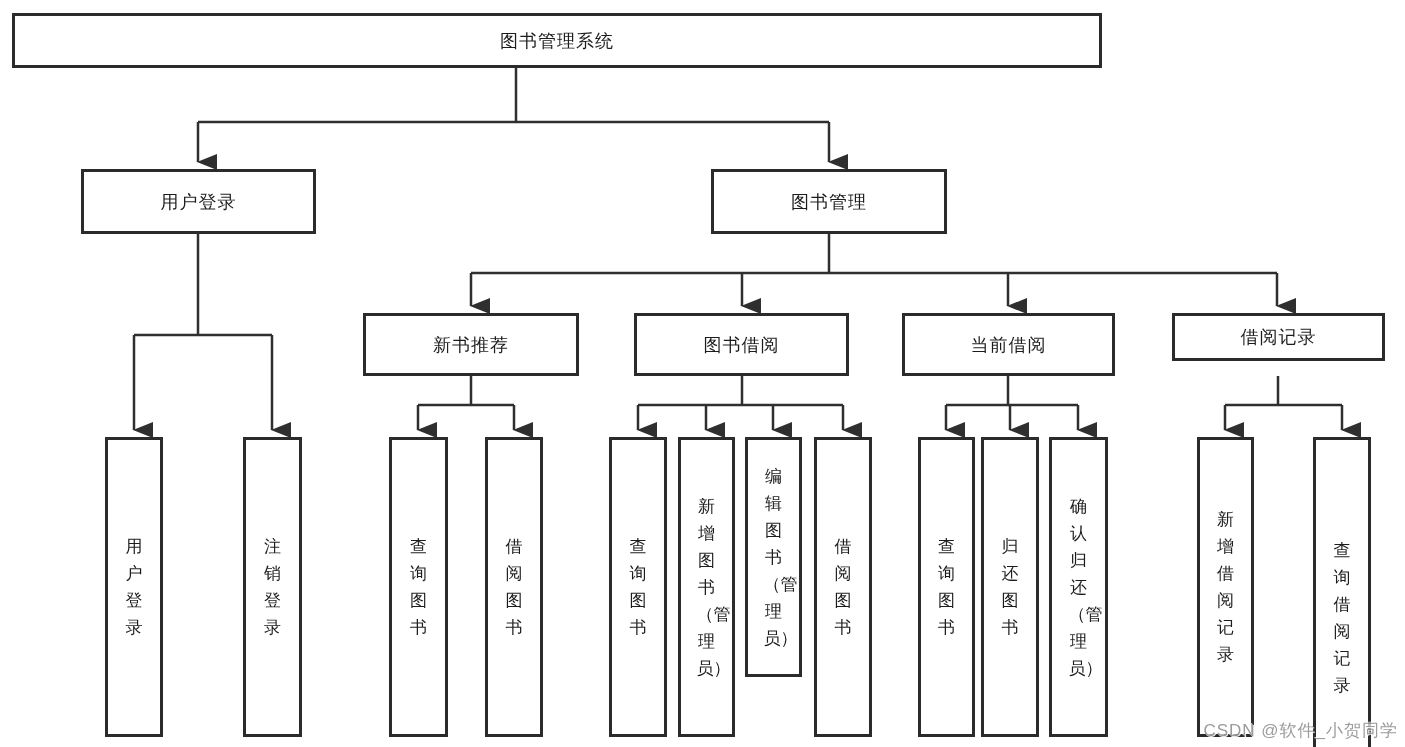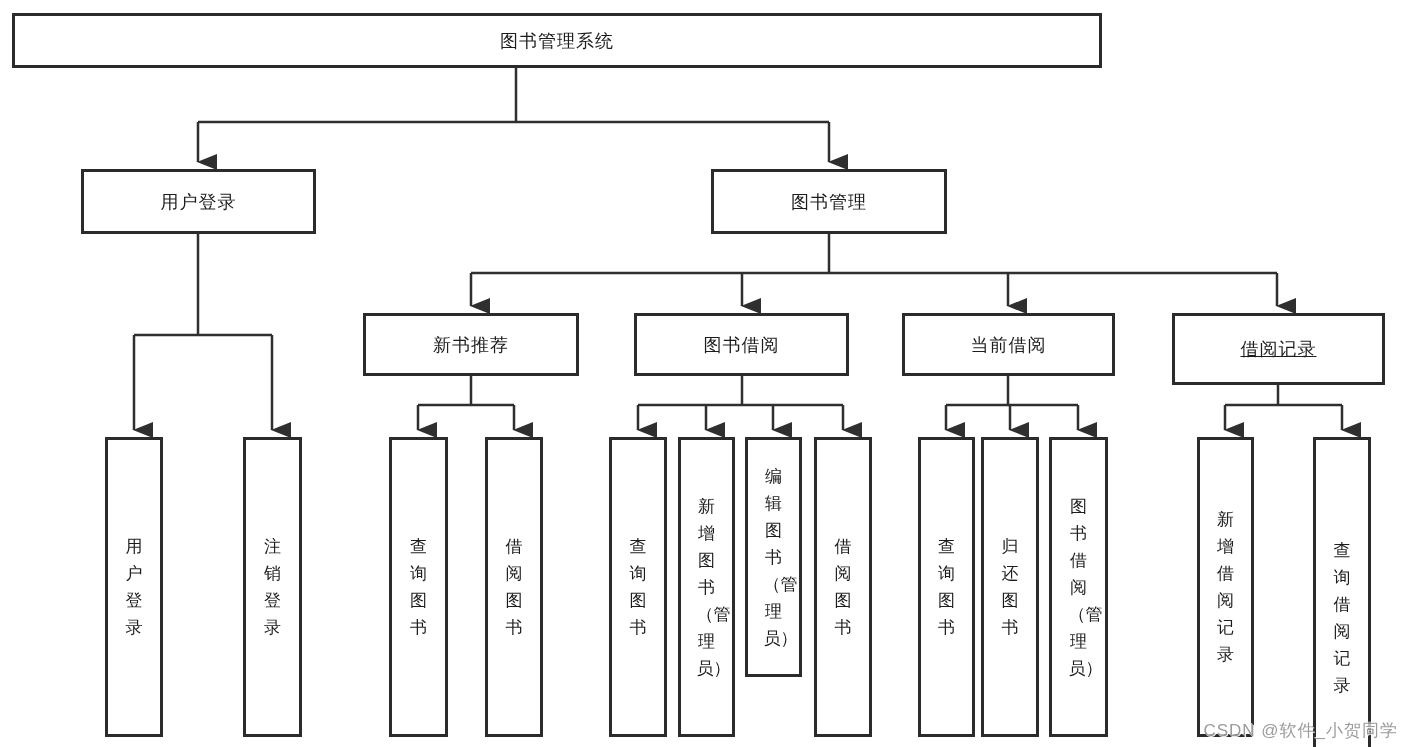--- a/index.html
+++ b/index.html
@@ -103,21 +103,21 @@
 
   <div class="node" style="left:363px;top:313px;width:216px;height:63px;">
     <span>新书推荐</span>
   </div>
   <div class="node" style="left:902px;top:313px;width:213px;height:63px;">
     <span>当前借阅</span>
   </div>
   <div class="node" style="left:634px;top:313px;width:215px;height:63px;">
     <span>图书借阅</span>
   </div>
-  <div class="node" style="left:1172px;top:313px;width:213px;height:72px;text-decoration:underline;">
+  <div class="node" style="left:1172px;top:313px;width:213px;height:48px;">
     <span>借阅记录</span>
   </div>
 
   <div class="node vnode" style="left:105px;top:437px;width:58px;height:300px;">
     <span class="vtext">用户登录</span>
   </div>
   <div class="node vnode" style="left:243px;top:437px;width:59px;height:300px;">
     <span class="vtext">注销登录</span>
   </div>
 
@@ -141,21 +141,21 @@
     <span class="vtext">借阅图书</span>
   </div>
 
   <div class="node vnode" style="left:918px;top:437px;width:57px;height:300px;">
     <span class="vtext">查询图书</span>
   </div>
   <div class="node vnode" style="left:981px;top:437px;width:58px;height:300px;">
     <span class="vtext">归还图书</span>
   </div>
   <div class="node vnode" style="left:1049px;top:437px;width:59px;height:300px;">
-    <span class="vtext">图书借阅（管理员）</span>
+    <span class="vtext">确认归还（管理员）</span>
   </div>
 
   <div class="node vnode" style="left:1197px;top:437px;width:57px;height:300px;">
     <span class="vtext">新增借阅记录</span>
   </div>
   <div class="node vnode" style="left:1313px;top:437px;width:58px;height:361px;">
     <span class="vtext">查询借阅记录</span>
   </div>
 
   <div class="watermark">CSDN @软件_小贺同学</div>

